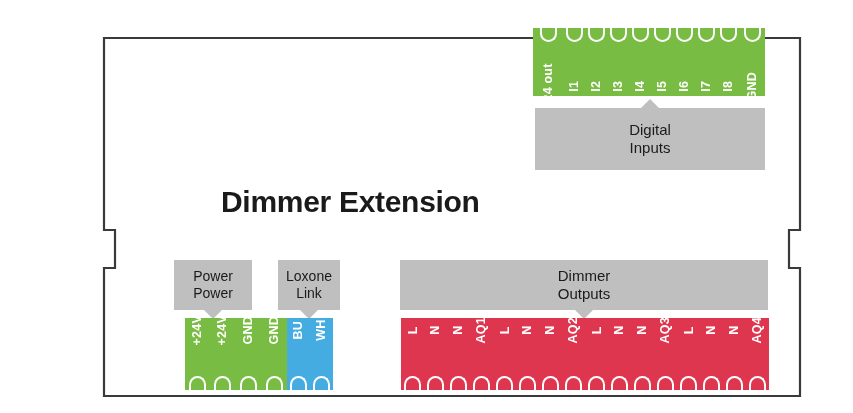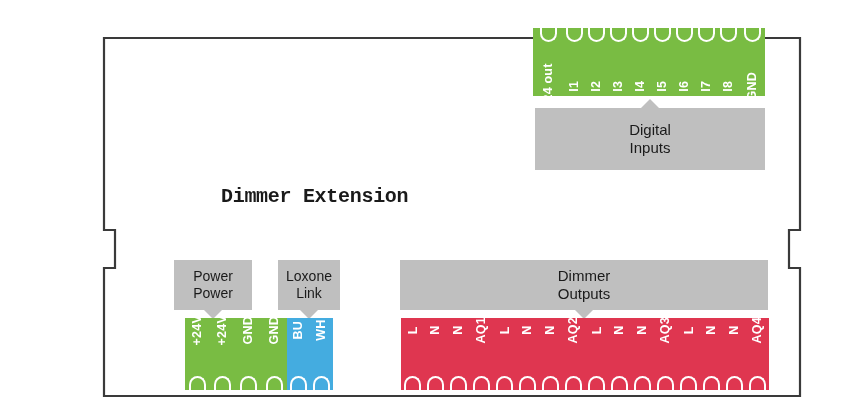--- a/index.html
+++ b/index.html
@@ -146,23 +146,23 @@
   .ptr-up {
     border-bottom: 9px solid #bfbfbf;
     top: -9px;
     left: 50%;
     margin-left: -9px;
   }
 
   
   .device-title {
     position: absolute;
-    font-family: Liberation Mono, monospace;
+    font-family: Liberation Sans, sans-serif;
     font-weight: bold;
-    font-size: 20px;
+    font-size: 30px;
     letter-spacing: -0.3px;
     color: #1a1a1a;
     white-space: nowrap;
   }
 </style>
 </head>
 <body>
 
 <div id="diagram">
 

